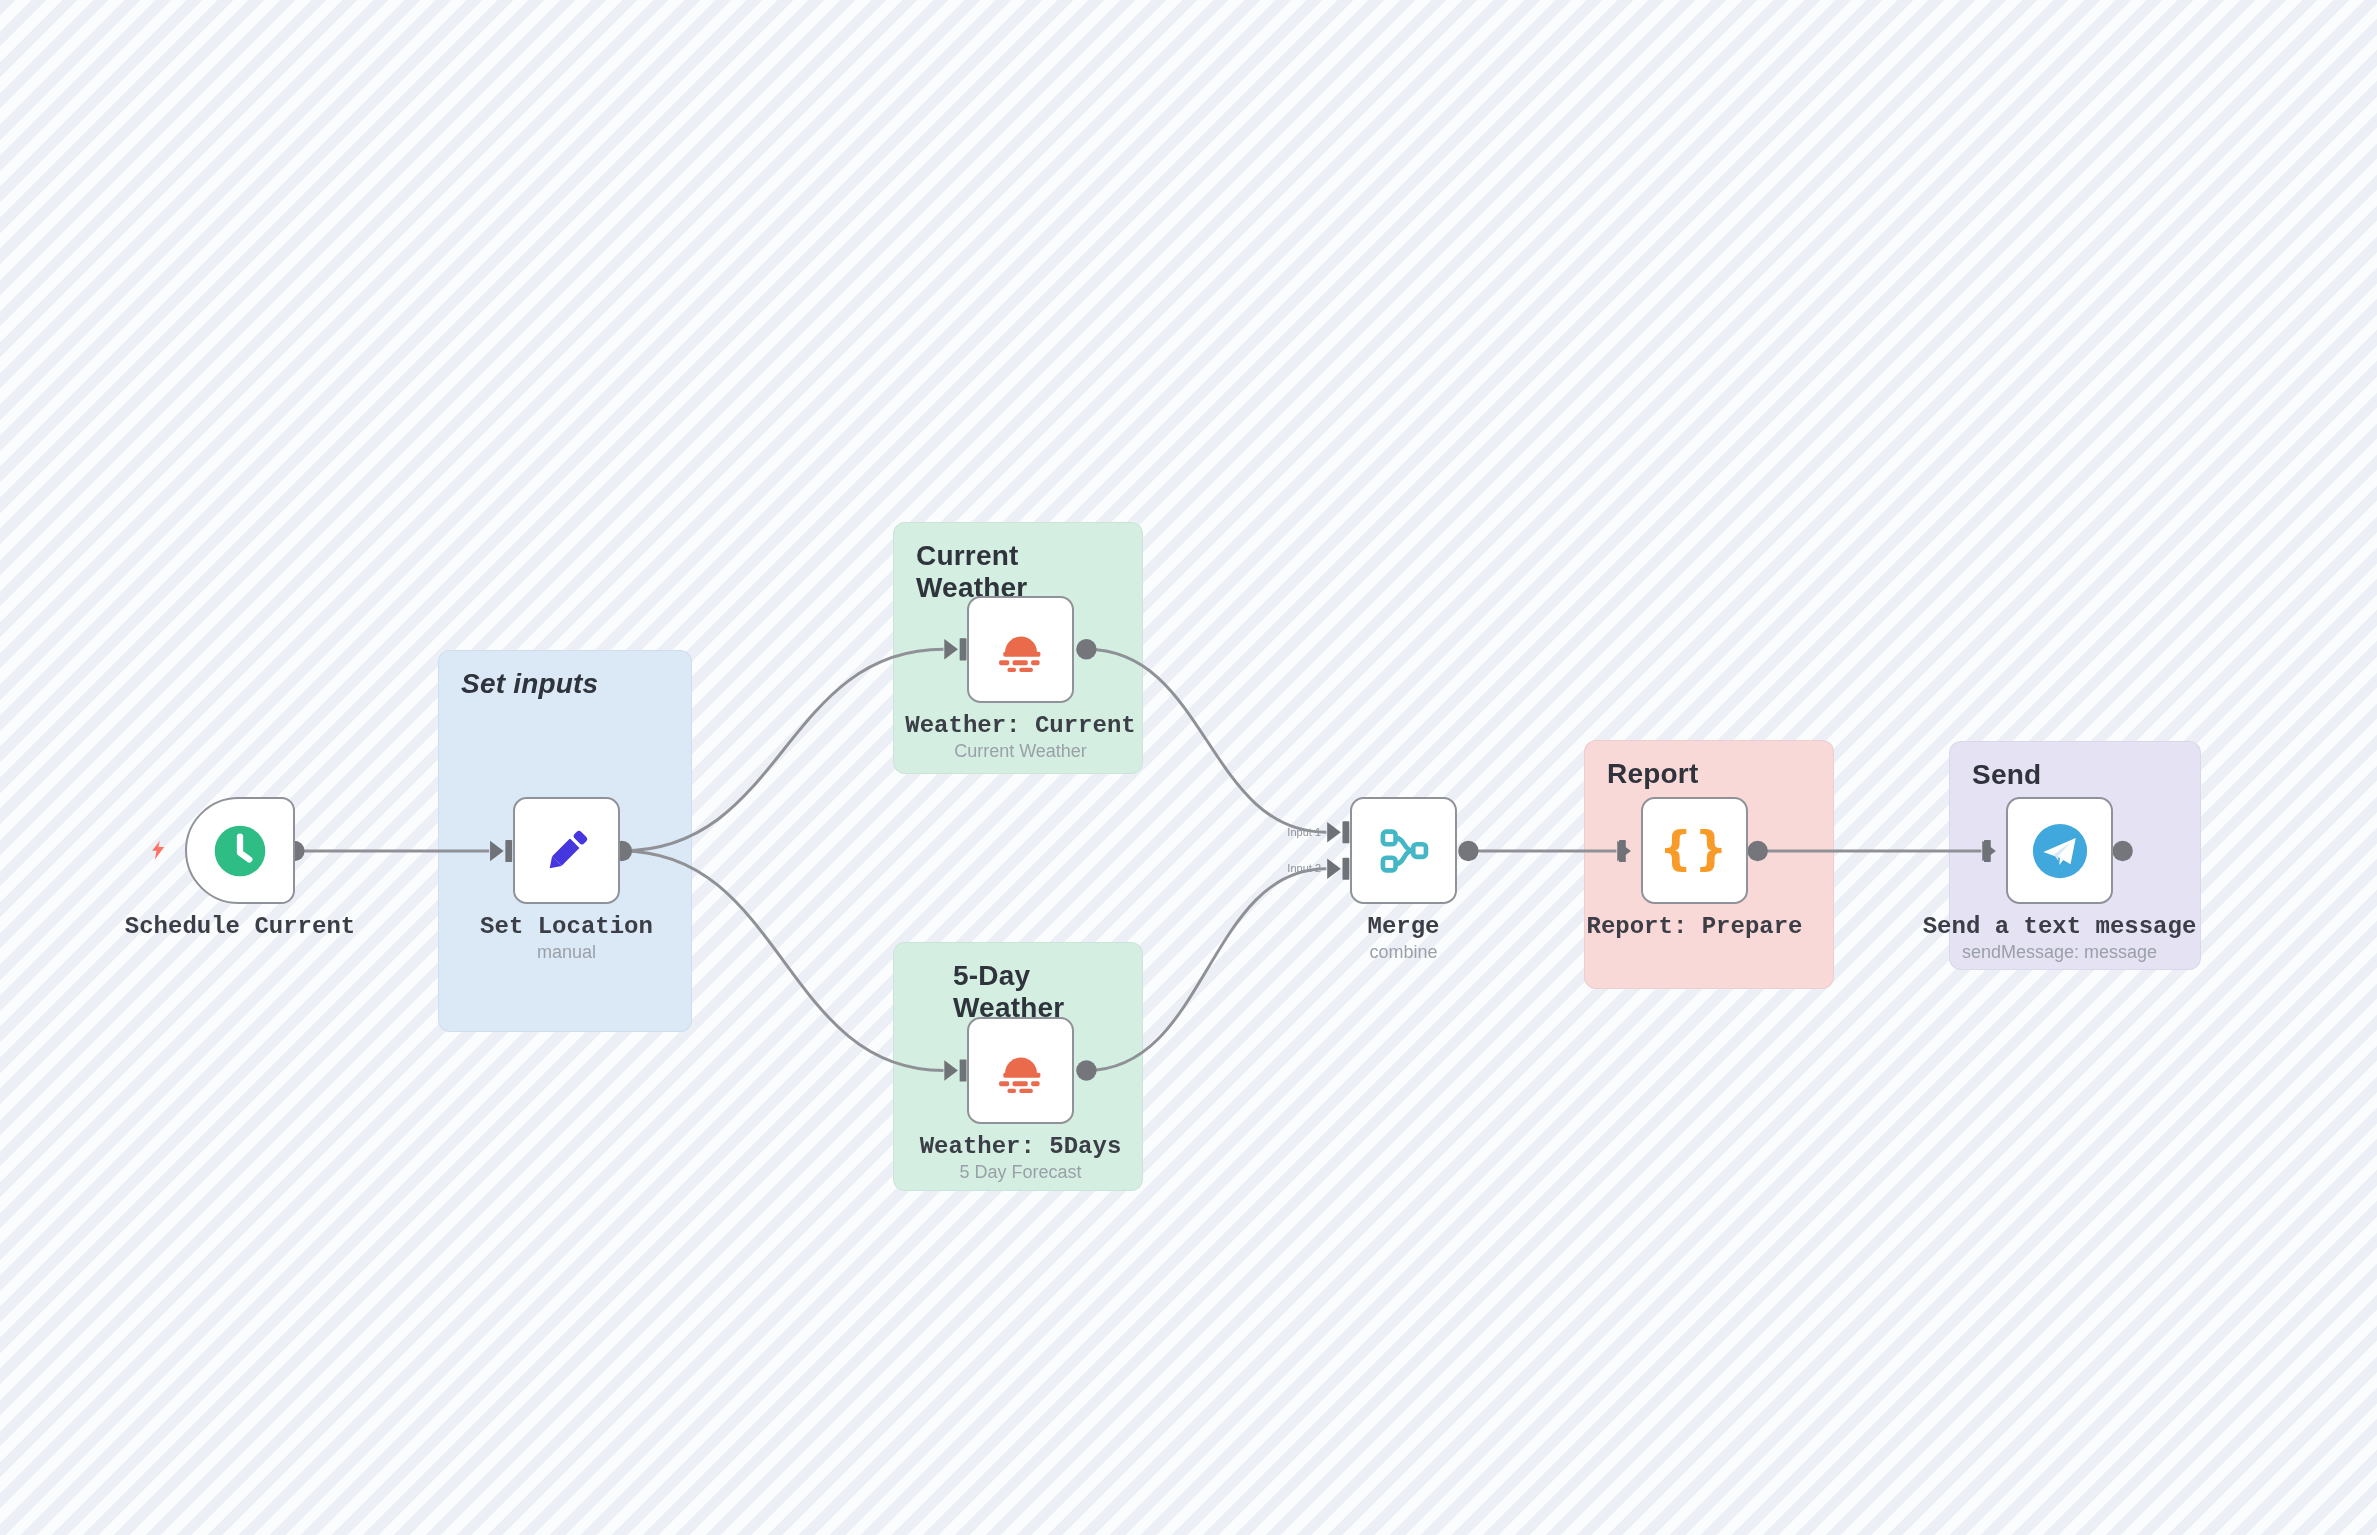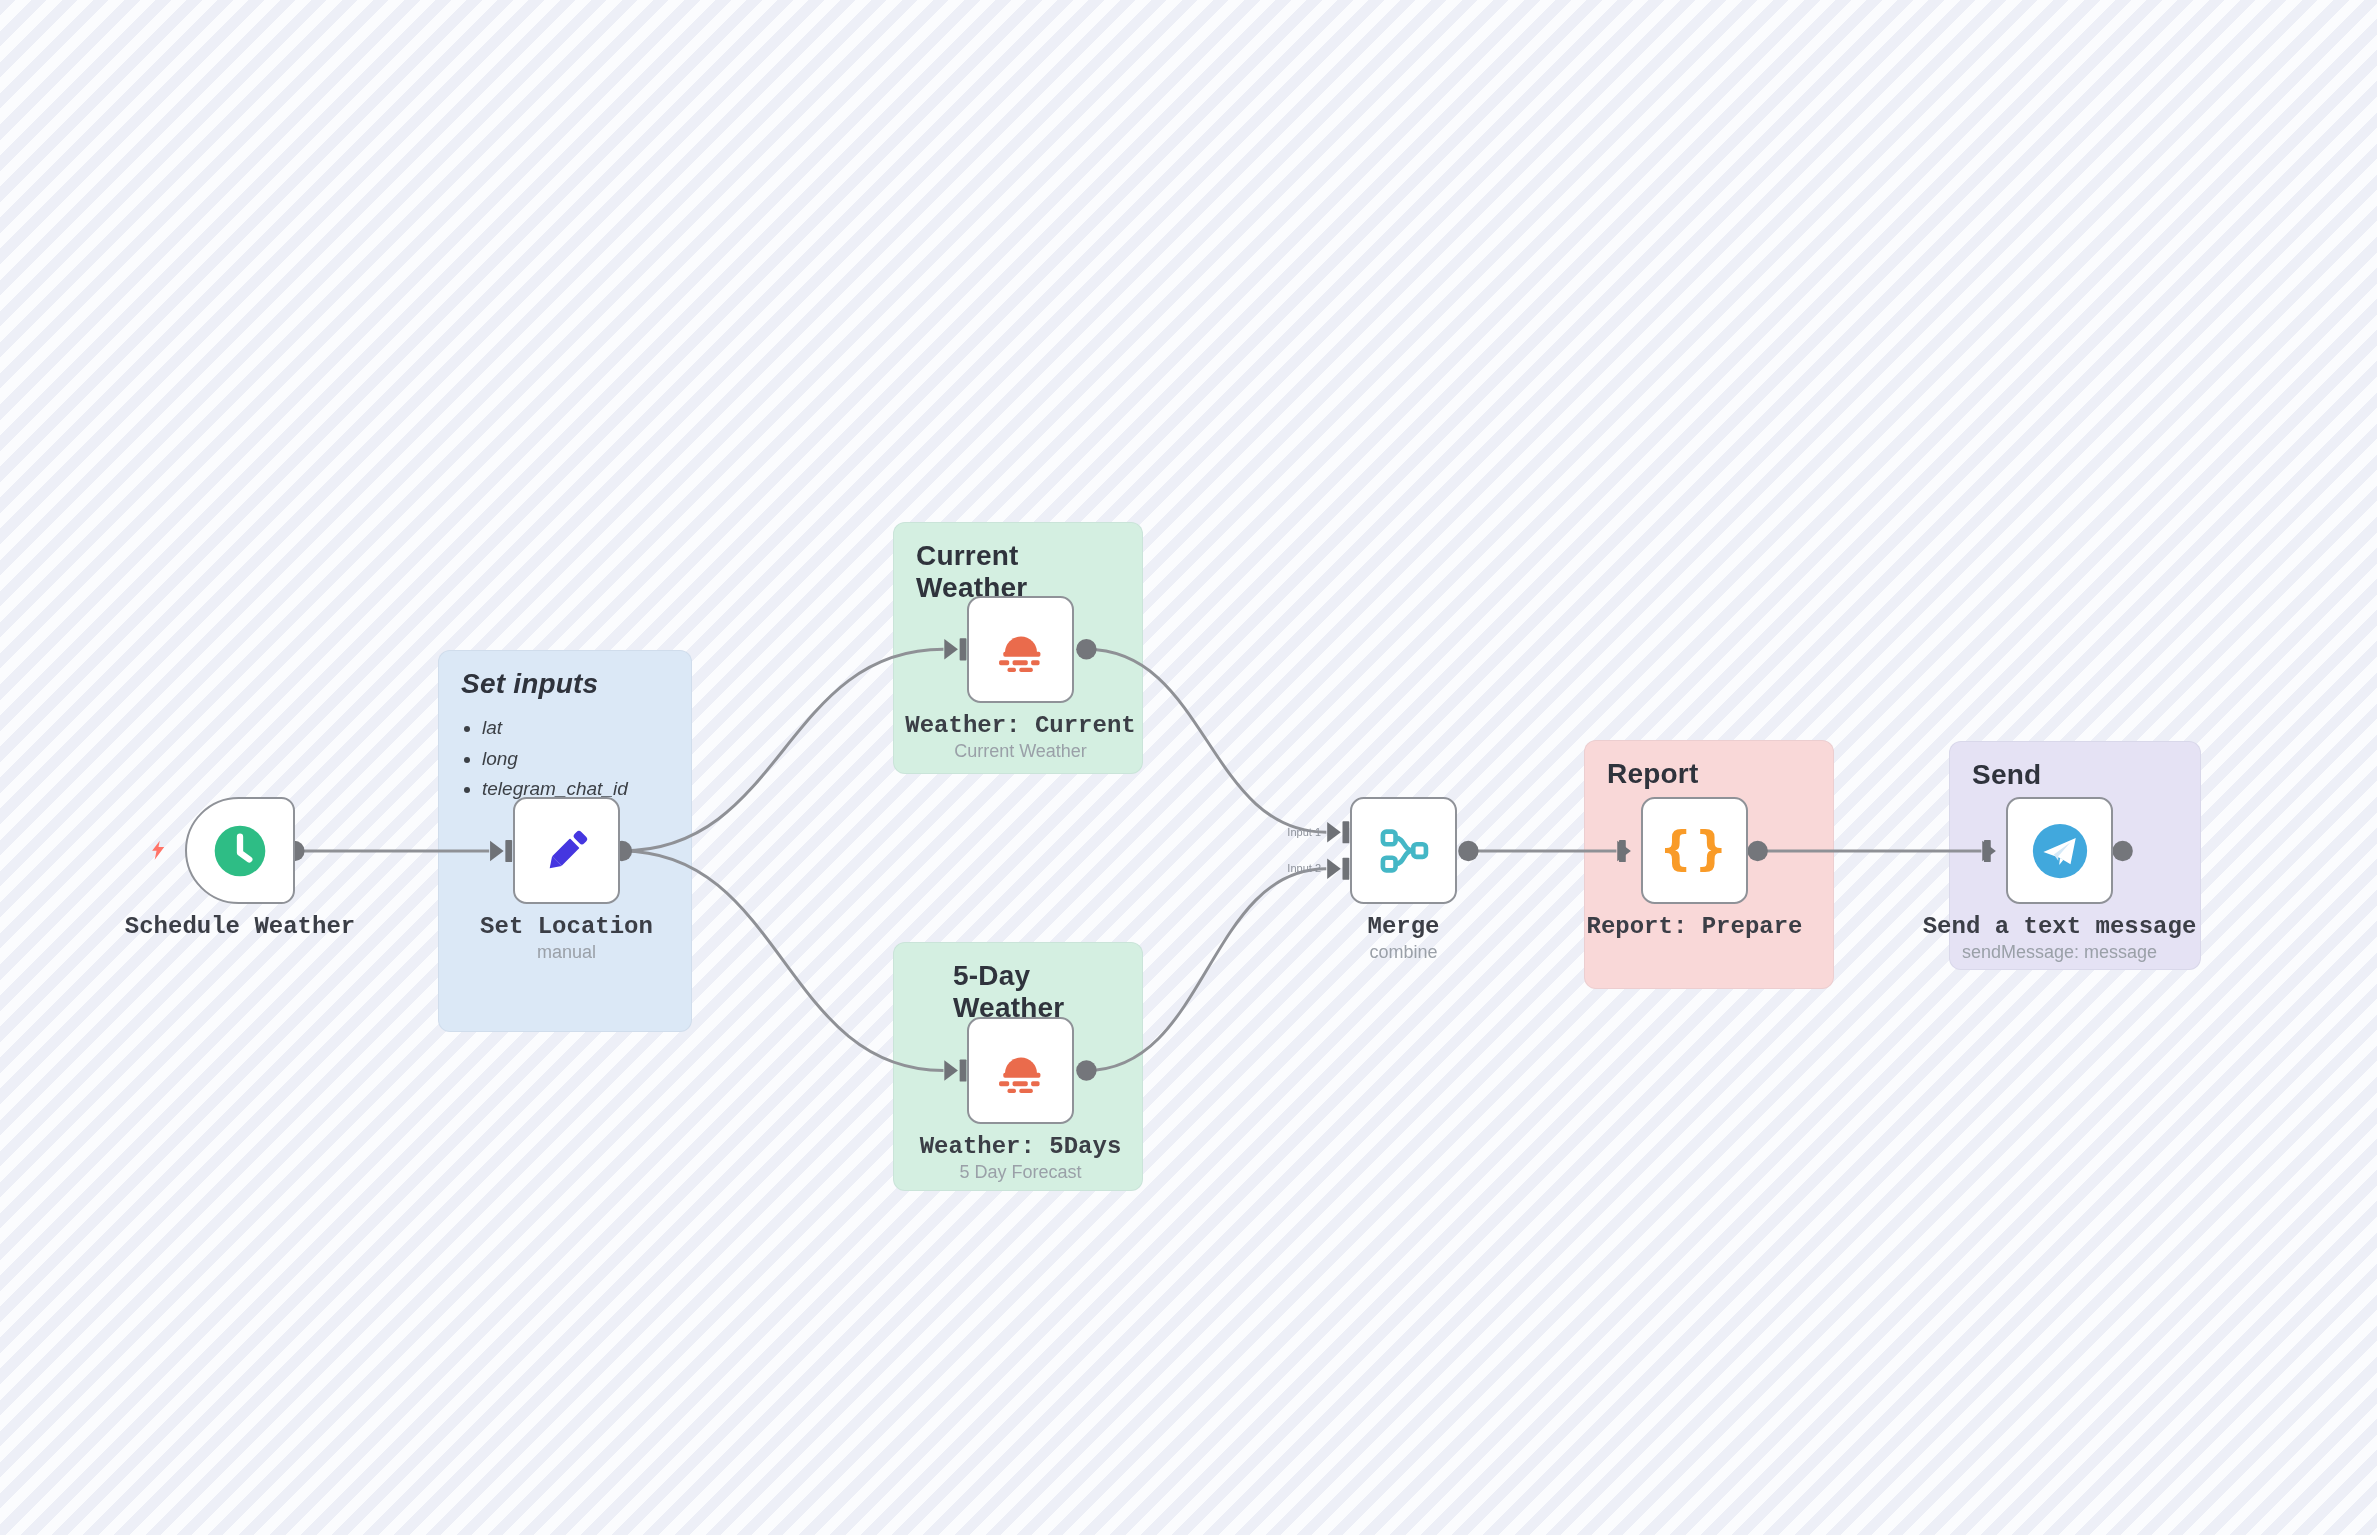--- a/index.html
+++ b/index.html
@@ -63,25 +63,20 @@
   #edges{position:absolute;left:0;top:0;z-index:2;}
   #bolt{position:absolute;left:150px;top:840px;z-index:3;}
 </style>
 </head>
 <body>
 
 <div id="canvas">
 
   <div class="sticky sticky-blue" style="left:438px;top:650px;width:254px;height:382px;">
     <div class="sticky-title">Set inputs</div>
-    <ul>
-      <li>lat</li>
-      <li>long</li>
-      <li>telegram_chat_id</li>
-    </ul>
   </div>
 
   <div class="sticky sticky-green" style="left:893px;top:522px;width:250px;height:252px;">
     <div class="sticky-title">Current Weather</div>
   </div>
 
   <div class="sticky sticky-green" style="left:893px;top:942px;width:250px;height:249px;padding-left:37px;">
     <div class="sticky-title">5-Day Weather</div>
   </div>
 
@@ -148,21 +143,21 @@
     <polygon points="14,1 2,17 9,17 6,31 21,11 12,11" fill="#ff7367"></polygon>
   </svg>
 
   <div class="node node-trigger" style="left:185px;top:797px;width:110px;">
     <div class="node-box">
       <svg width="54" height="54" viewBox="0 0 64 64">
         <circle cx="32" cy="32" r="30" fill="#2ebd85"></circle>
         <path d="M32,15 L32,34 L43,42" stroke="#ffffff" stroke-width="7.5" fill="none" stroke-linecap="round" stroke-linejoin="round"></path>
       </svg>
     </div>
-    <div class="node-label">Schedule Weather</div>
+    <div class="node-label">Schedule Current</div>
   </div>
 
   <div class="node" style="left:513px;top:797px;">
     <div class="node-box">
       <svg width="54" height="54" viewBox="0 0 64 64">
         <g transform="rotate(45 32 32)" fill="#4536e0">
           <rect x="24" y="4" width="16" height="11" rx="4"></rect>
           <rect x="24" y="19" width="16" height="30" rx="1"></rect>
           <path d="M24,49 L40,49 L32,61 Z"></path>
         </g>

